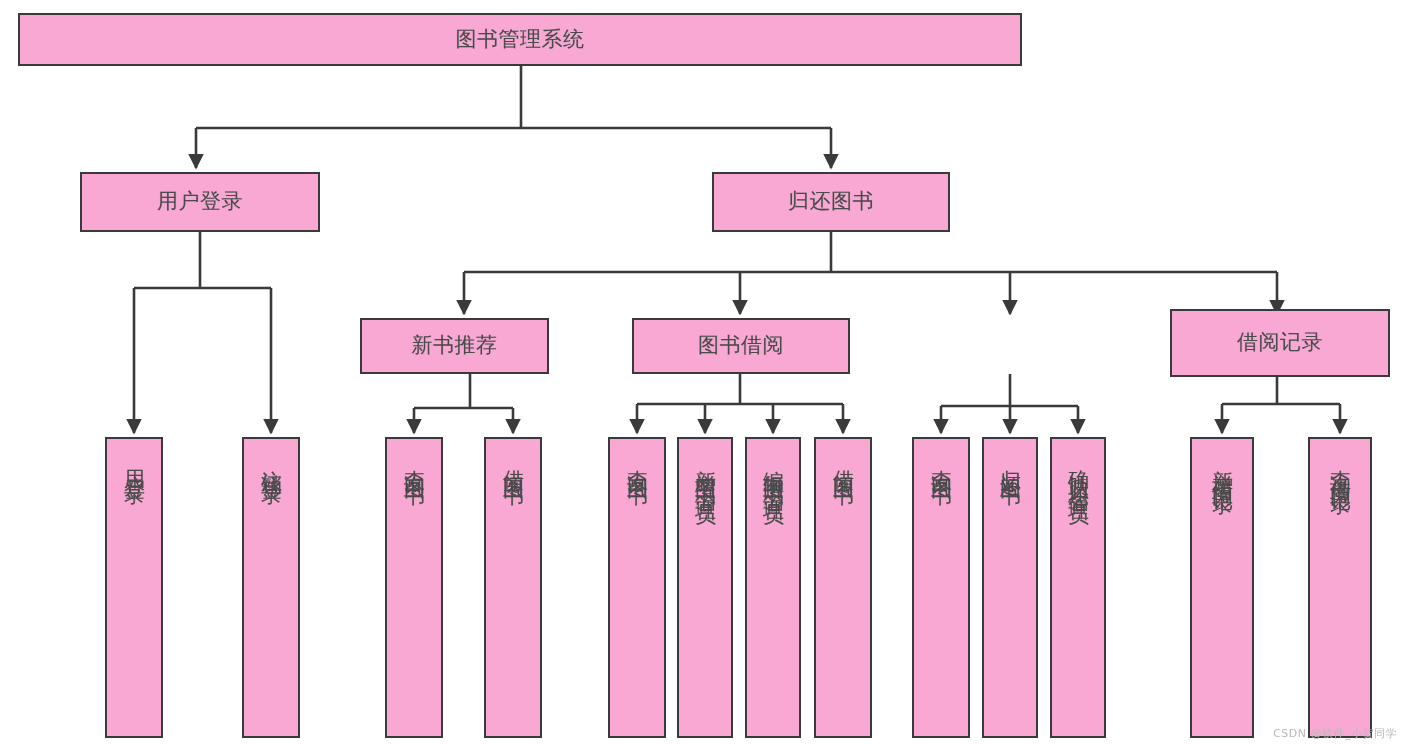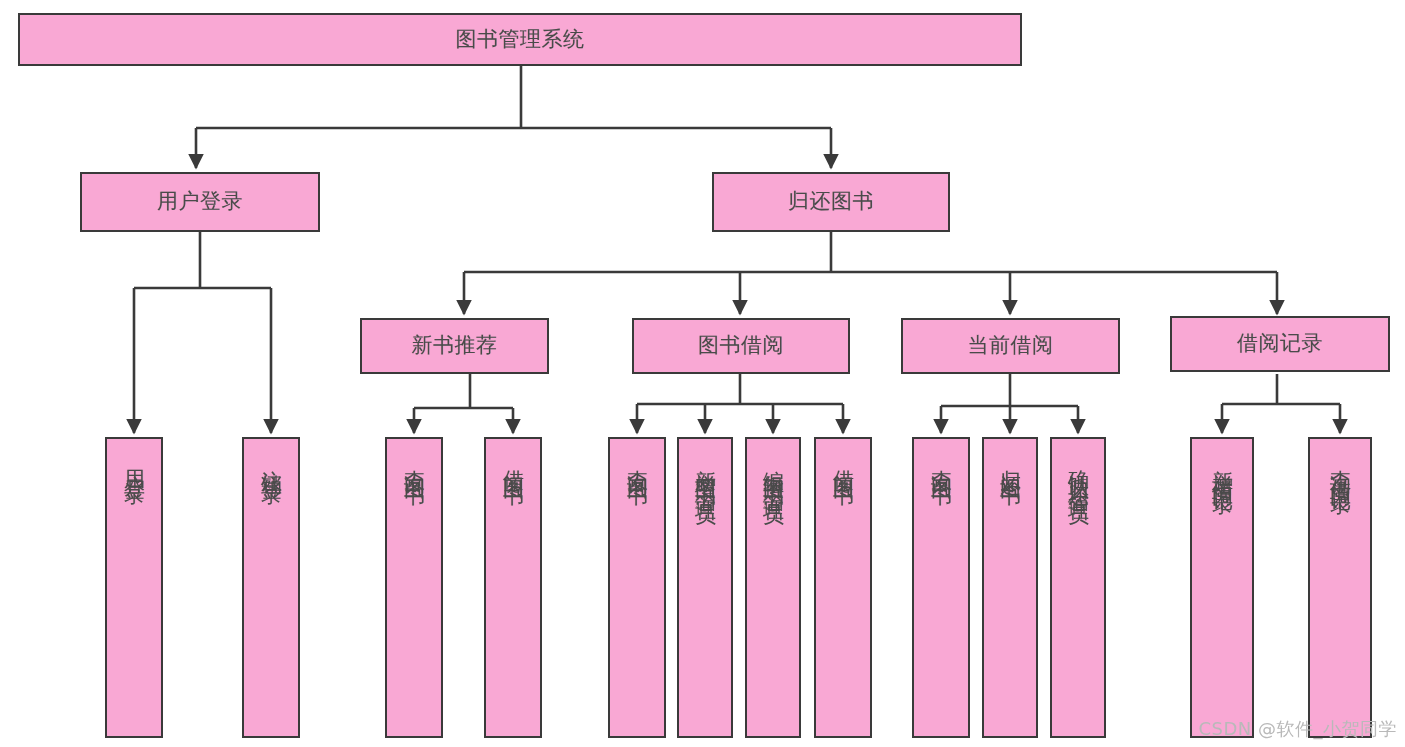--- a/index.html
+++ b/index.html
@@ -54,21 +54,21 @@
     writing-mode: vertical-rl;
     text-orientation: upright;
     letter-spacing: 5px;
     line-height: 1;
     text-shadow: 0.5px 0 0 rgba(120,150,200,0.28), -0.4px 0 0 rgba(190,130,70,0.22);
   }
   .watermark {
     position: absolute;
     right: 8px;
     bottom: 6px;
-    font-size: 18px;
+    font-size: 11px;
     color: #b9b9b9;
     white-space: nowrap;
     letter-spacing: 0.5px;
     pointer-events: none;
     margin-top: 48px;
   }
 </style>
 </head>
 <body>
 
@@ -135,24 +135,21 @@
   <div class="node-box" style="left:712px; top:172px; width:238px; height:60px;">
     <span class="node-label-h">归还图书</span>
   </div>
 
   <div class="node-box" style="left:360px; top:318px; width:189px; height:56px;">
     <span class="node-label-h">新书推荐</span>
   </div>
   <div class="node-box" style="left:632px; top:318px; width:218px; height:56px;">
     <span class="node-label-h">图书借阅</span>
   </div>
-  <div class="node-box" style="left:901px; top:318px; width:219px; height:56px;">
-    <span class="node-label-h">当前借阅</span>
-  </div>
-  <div class="node-box" style="left:1170px; top:316px; width:220px; height:56px;">
+  <div class="node-box" style="left:1170px; top:309px; width:220px; height:68px;">
     <span class="node-label-h">借阅记录</span>
   </div>
 
   <div class="node-box leaf" style="left:105px; top:437px; width:58px; height:301px;">
     <span class="node-label-v">用户登录</span>
   </div>
   <div class="node-box leaf" style="left:242px; top:437px; width:58px; height:301px;">
     <span class="node-label-v">注销登录</span>
   </div>
 

